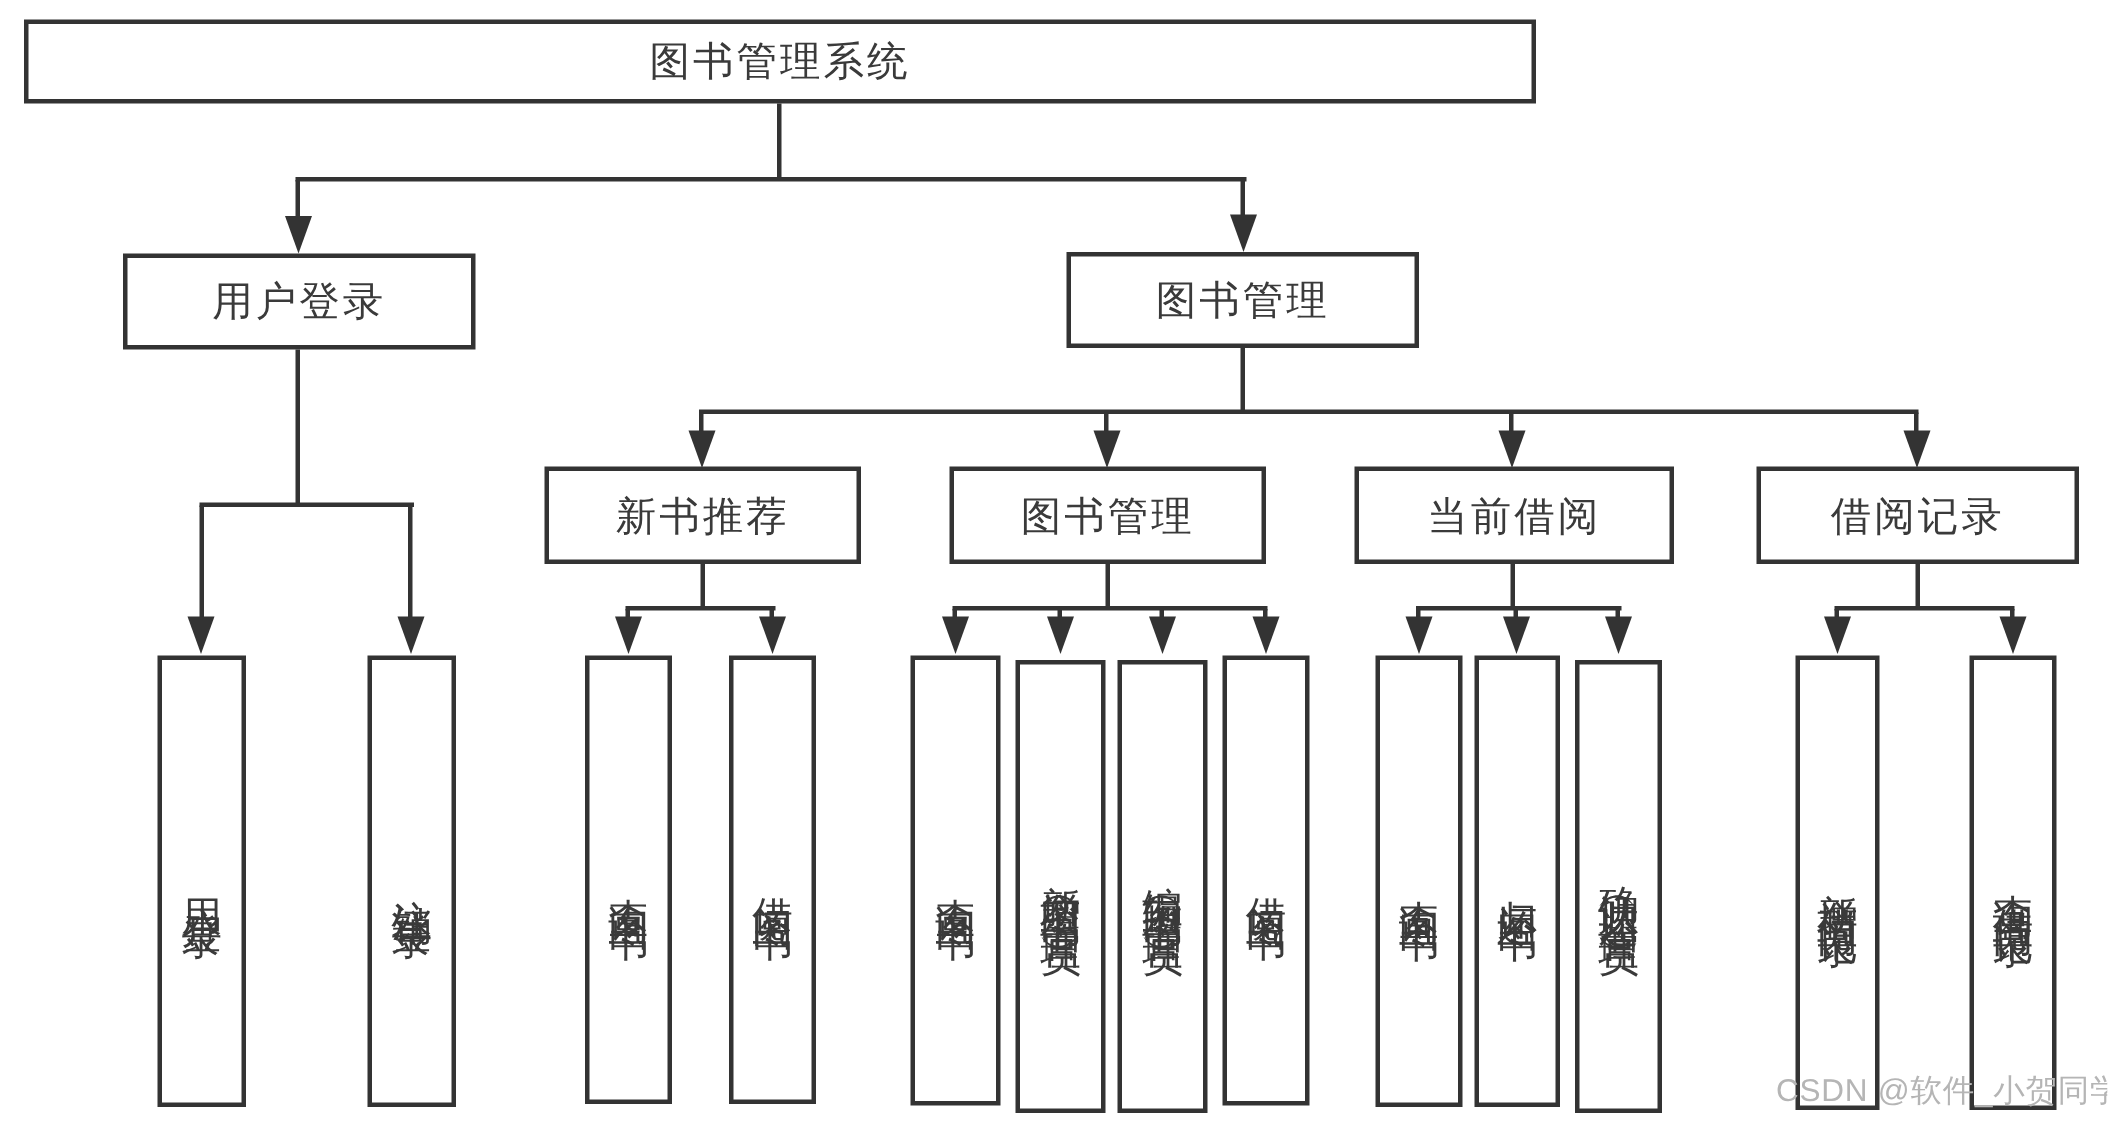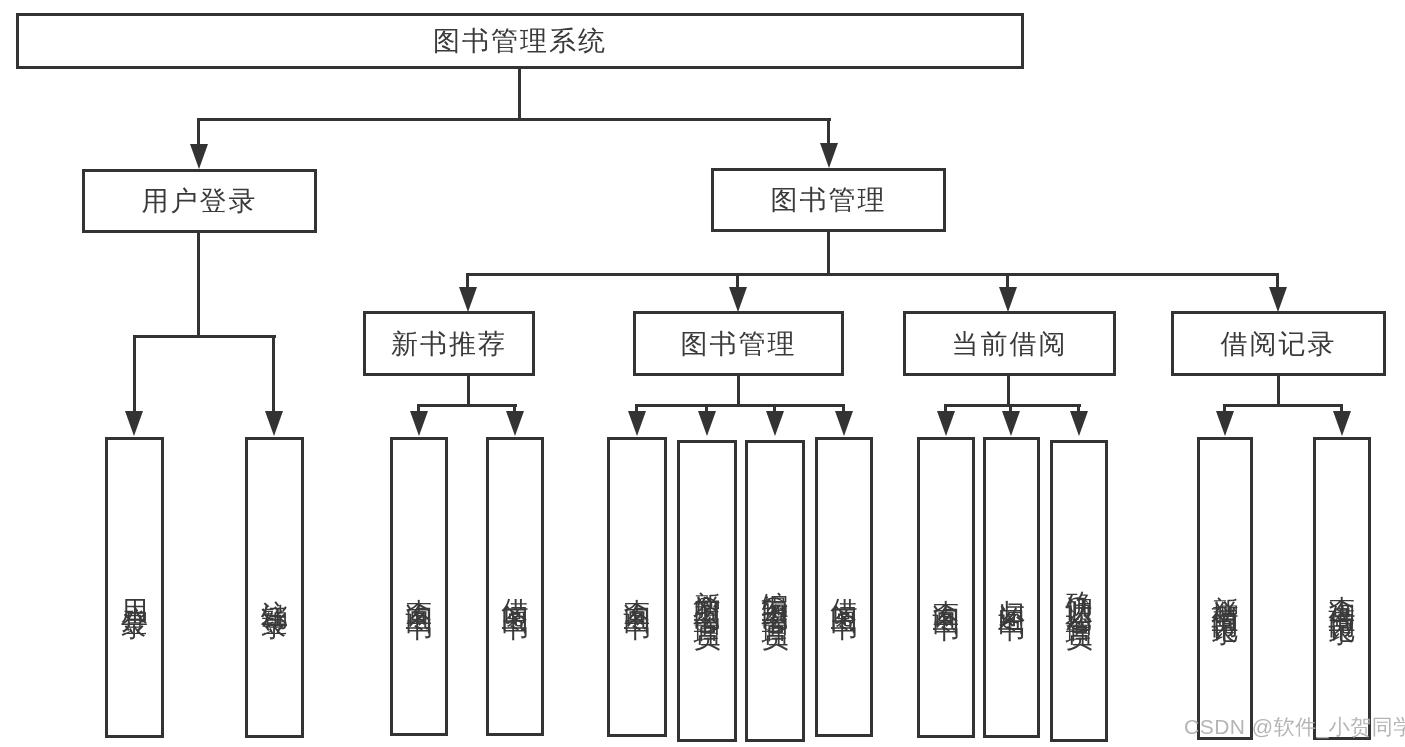--- a/index.html
+++ b/index.html
@@ -37,21 +37,21 @@
 </head>
 <body>
 
 <div class="canvas">
 
   <div class="box" style="left:16px;top:13px;width:1008px;height:56px">图书管理系统</div>
 
   <div class="box" style="left:82px;top:169px;width:235px;height:64px">用户登录</div>
   <div class="box" style="left:711px;top:168px;width:235px;height:64px">图书管理</div>
 
-  <div class="box" style="left:363px;top:311px;width:172px;height:65px">新书推荐</div>
+  <div class="box" style="left:363px;top:311px;width:211px;height:65px">新书推荐</div>
   <div class="box" style="left:633px;top:311px;width:211px;height:65px">图书管理</div>
   <div class="box" style="left:903px;top:311px;width:213px;height:65px">当前借阅</div>
   <div class="box" style="left:1171px;top:311px;width:215px;height:65px">借阅记录</div>
 
   <div class="box vbox" style="left:105px;top:437px;width:59px;height:301px">用户登录</div>
   <div class="box vbox" style="left:245px;top:437px;width:59px;height:301px">注销登录</div>
 
   <div class="box vbox" style="left:390px;top:437px;width:58px;height:299px">查询图书</div>
   <div class="box vbox" style="left:486px;top:437px;width:58px;height:299px">借阅图书</div>
 

